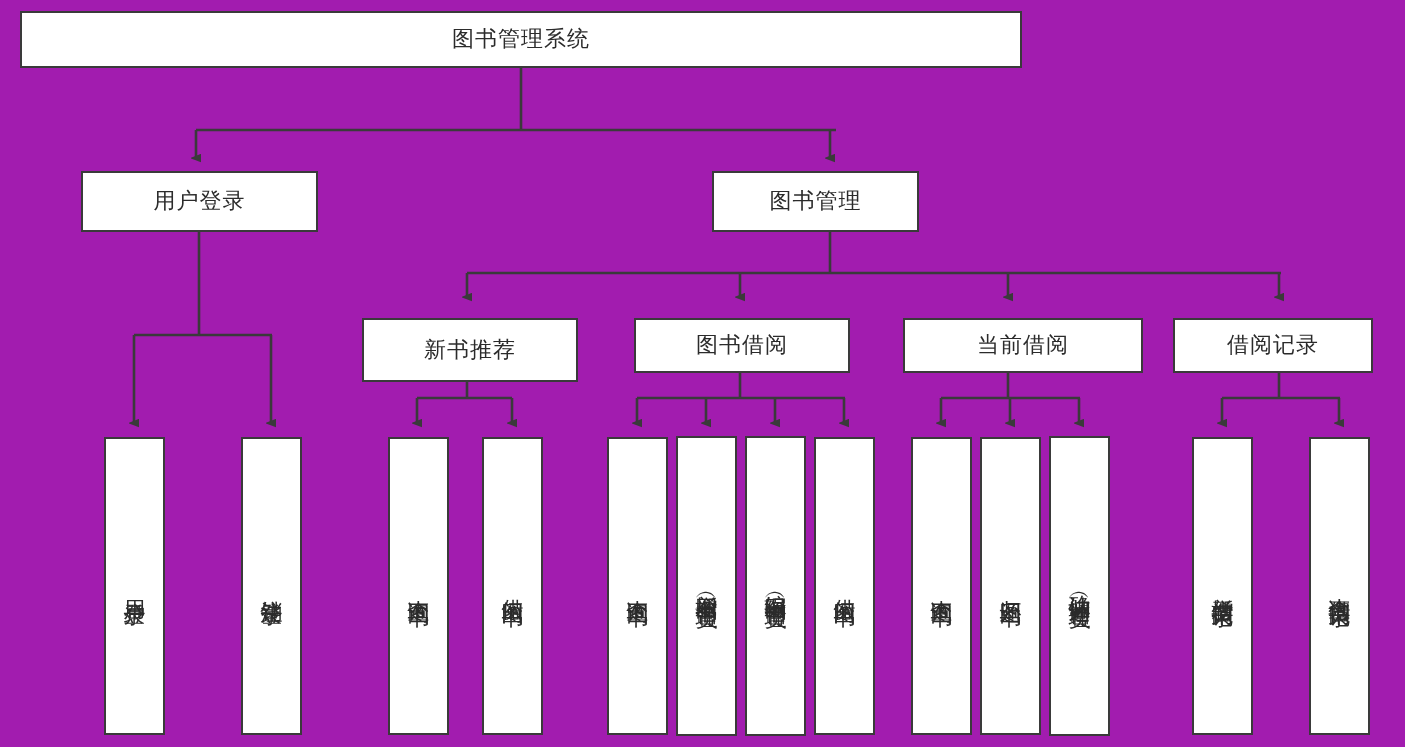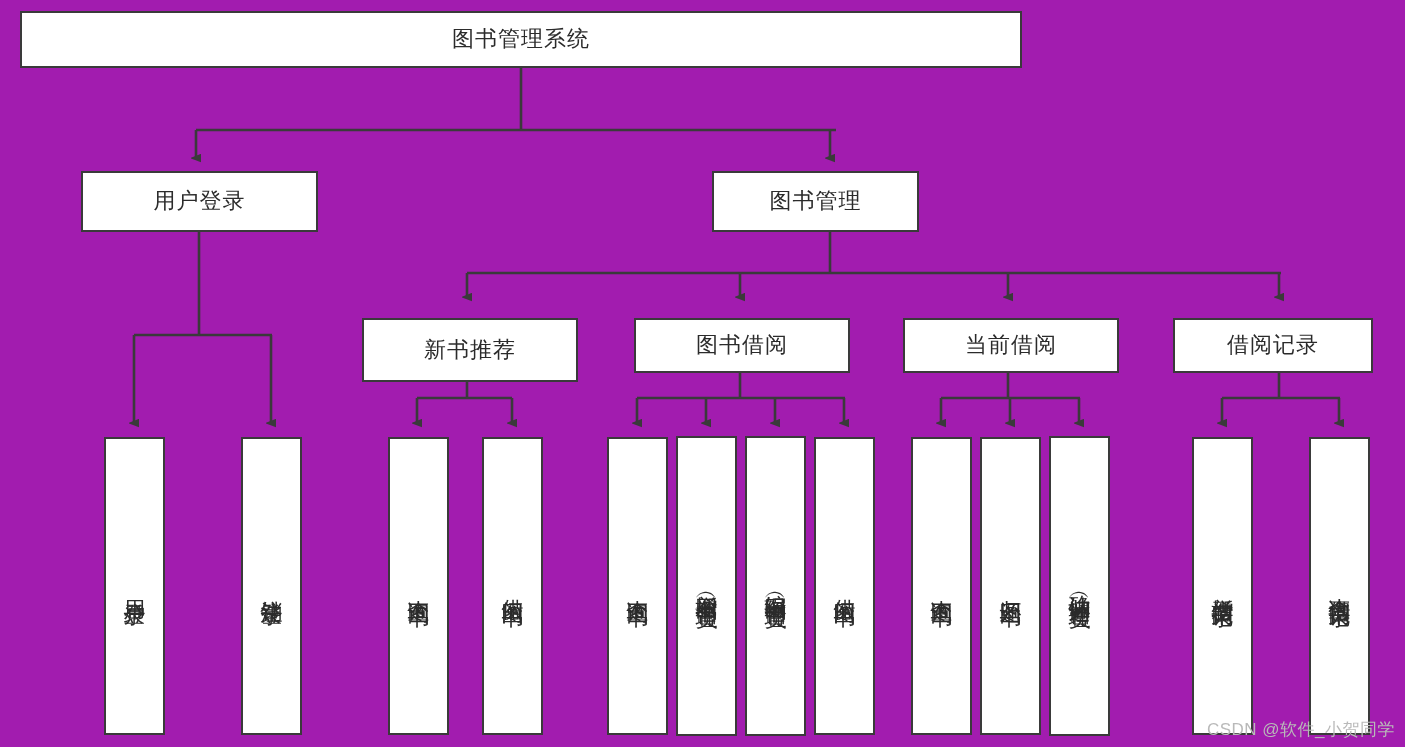--- a/index.html
+++ b/index.html
@@ -115,35 +115,34 @@
     </g>
   </svg>
 
   <div class="node horiz" style="left:20px; top:11px; width:1002px; height:57px;">图书管理系统</div>
 
   <div class="node horiz" style="left:81px; top:171px; width:237px; height:61px;">用户登录</div>
   <div class="node horiz" style="left:712px; top:171px; width:207px; height:61px;">图书管理</div>
 
   <div class="node horiz" style="left:362px; top:318px; width:216px; height:64px;">新书推荐</div>
   <div class="node horiz" style="left:634px; top:318px; width:216px; height:55px;">图书借阅</div>
-  <div class="node horiz" style="left:903px; top:318px; width:216px; height:55px;">当前借阅</div>
+  <div class="node horiz" style="left:903px; top:318px; width:240px; height:55px;">当前借阅</div>
   <div class="node horiz" style="left:1173px; top:318px; width:200px; height:55px;">借阅记录</div>
 
   <div class="node vert" style="left:104px; top:437px; width:61px; height:298px;">用户登录</div>
   <div class="node vert" style="left:241px; top:437px; width:61px; height:298px;">注销登录</div>
 
   <div class="node vert" style="left:388px; top:437px; width:61px; height:298px;">查询图书</div>
   <div class="node vert" style="left:482px; top:437px; width:61px; height:298px;">借阅图书</div>
 
   <div class="node vert" style="left:607px; top:437px; width:61px; height:298px;">查询图书</div>
   <div class="node vert" style="left:676px; top:436px; width:61px; height:300px;">新增图书（管理员）</div>
   <div class="node vert" style="left:745px; top:436px; width:61px; height:300px;">编辑图书（管理员）</div>
   <div class="node vert" style="left:814px; top:437px; width:61px; height:298px;">借阅图书</div>
 
   <div class="node vert" style="left:911px; top:437px; width:61px; height:298px;">查询图书</div>
   <div class="node vert" style="left:980px; top:437px; width:61px; height:298px;">归还图书</div>
   <div class="node vert" style="left:1049px; top:436px; width:61px; height:300px;">确认归还（管理员）</div>
 
   <div class="node vert" style="left:1192px; top:437px; width:61px; height:298px;">新增借阅记录</div>
   <div class="node vert" style="left:1309px; top:437px; width:61px; height:298px;">查询借阅记录</div>
 
-  <div class="watermark">CSDN @软件_小贺同学</div>
 </div>
 
 </body></html>

